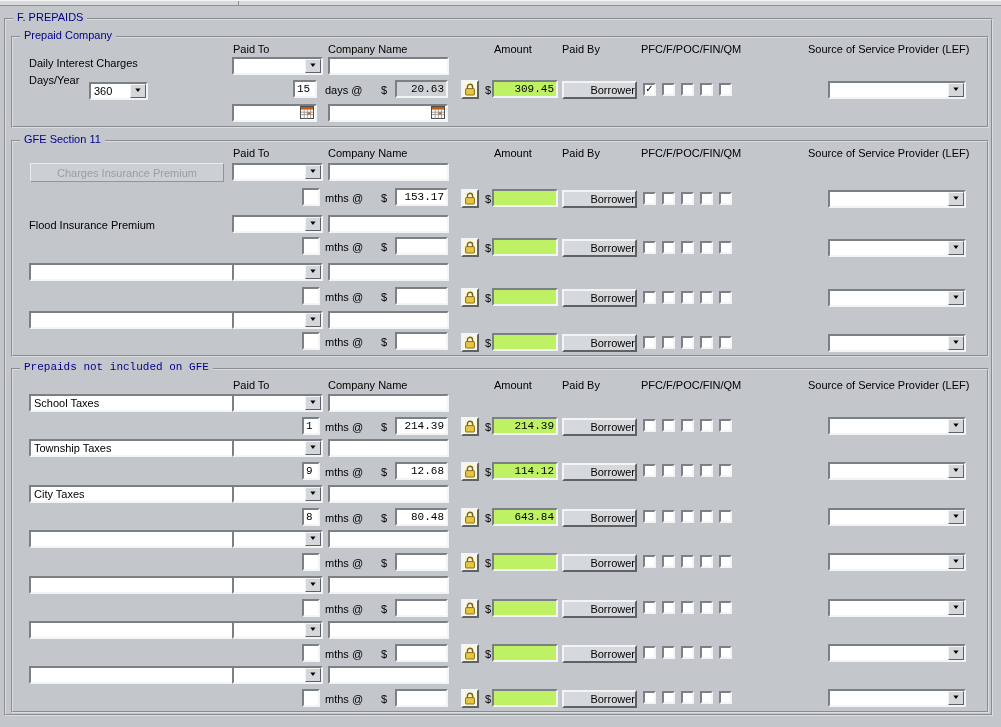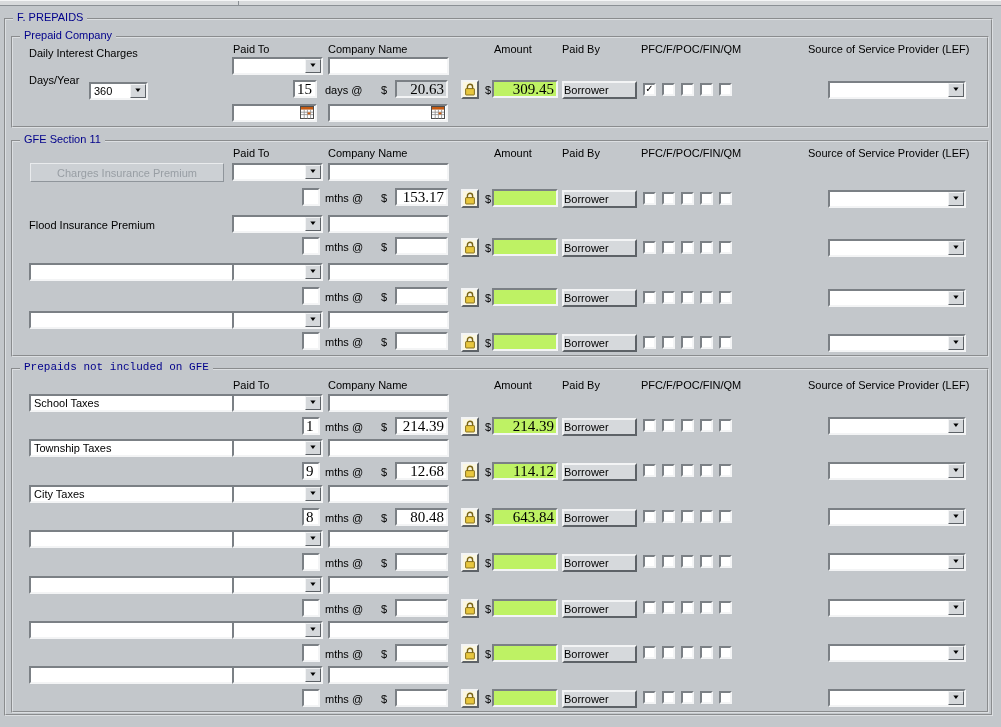--- a/index.html
+++ b/index.html
@@ -5,29 +5,29 @@
   * { box-sizing: border-box; margin: 0; padding: 0; }
   html,body { width:1001px; height:727px; }
   body { font-family:"Liberation Sans","DejaVu Sans",sans-serif; font-size:11px; color:#000; }
   #page { position:relative; width:1001px; height:727px; background:#c3c7cb; overflow:hidden; }
   .topstrip { position:absolute; left:0; top:0; width:1001px; height:6px; background:#d8dadc; border-top:1px solid #f4f5f6; border-bottom:1px solid #8b9095; }
   .topstrip .vdiv { position:absolute; left:238px; top:0; width:1px; height:5px; background:#8b9095; }
   .gb { position:absolute; border:2px groove #dcdfe2; }
   .legend { position:absolute; z-index:2; background:#c3c7cb; padding:0 4px; color:#00008b; white-space:nowrap; }
   .row { position:absolute; left:0; width:1001px; height:0; }
   .lbl, .hdr { position:absolute; white-space:nowrap; line-height:13px; }
-  .tb { position:absolute; height:18px; background:#fff; border:2px solid; border-color:#7b8085 #f3f4f5 #f3f4f5 #7b8085; font-family:Liberation Serif, serif; font-size:15px; padding:0 2px; outline:none; }
+  .tb { position:absolute; height:18px; background:#fff; border:2px solid; border-color:#7b8085 #f3f4f5 #f3f4f5 #7b8085; font-family:Liberation Mono, monospace; font-size:11px; padding:0 2px; outline:none; }
   .num { text-align:right; }
   .dis { background:#ced2d5; }
   .amt { background:#bef264; text-align:right; }
   .combo { position:absolute; height:18px; background:#fff; border:2px solid; border-color:#7b8085 #f3f4f5 #f3f4f5 #7b8085; }
   .cval { position:absolute; left:3px; top:1px; line-height:12px; white-space:nowrap; }
   .ddb { position:absolute; right:0; top:0; width:16px; height:14px; background:#d5d8db; border:1px solid; border-color:#f3f4f5 #5d6267 #5d6267 #f3f4f5; text-align:center; cursor:default; }
   .arr { font-style:normal; font-size:6px; line-height:11px; display:block; color:#000; transform:scaleX(1.5); }
-  .btn { position:absolute; height:18px; background:#d6d9dc; border:2px solid; border-color:#f3f4f5 #5d6267 #5d6267 #f3f4f5; font-family:inherit; font-size:11px; text-align:left; line-height:13px; color:#000; cursor:default; }
+  .btn { position:absolute; height:18px; background:#d6d9dc; border:2px solid; border-color:#f3f4f5 #5d6267 #5d6267 #f3f4f5; font-family:inherit; font-size:11px; text-align:right; line-height:13px; color:#000; cursor:default; }
   .btn-dis { position:absolute; height:19px; background:#ccd0d4; border:1px solid; border-color:#e9ebed #8f959b #8f959b #e9ebed; font-family:inherit; font-size:11px; text-align:center; line-height:16px; color:#989ea4; }
   .lockbtn { position:absolute; width:18px; height:19px; background:#fbf7e0; border:2px solid; border-color:#f3f4f5 #5d6267 #5d6267 #f3f4f5; text-align:center; }
   .lockbtn svg { display:block; margin:1px auto 0; }
   .cb { position:absolute; width:13px; height:13px; background:#fff; border:2px solid; border-color:#7b8085 #f3f4f5 #f3f4f5 #7b8085; font-size:10px; font-weight:bold; line-height:8px; text-align:center; }
   .datefield { position:absolute; height:18px; background:#fff; border:2px solid; border-color:#7b8085 #f3f4f5 #f3f4f5 #7b8085; }
   .datefield input { position:absolute; left:1px; top:0; width:calc(100% - 18px); height:13px; border:none; outline:none; font-family:inherit; font-size:11px; }
   .calbtn { position:absolute; right:0; top:0; width:15px; height:14px; }
   
   .c-item { left:29px; width:228px; }
   .c-paidto { left:232px; width:91px; }
@@ -60,21 +60,21 @@
 
   <div class="row" style="top:43px">
     <span class="hdr" style="left:233px">Paid To</span>
     <span class="hdr" style="left:328px">Company Name</span>
     <span class="hdr" style="left:494px">Amount</span>
     <span class="hdr" style="left:562px">Paid By</span>
     <span class="hdr" style="left:641px">PFC/F/POC/FIN/QM</span>
     <span class="hdr" style="left:808px">Source of Service Provider (LEF)</span>
   </div>
 
-  <span class="lbl" style="left:29px;top:47px">Daily Interest Charges</span>
+  <span class="lbl" style="left:29px;top:57px">Daily Interest Charges</span>
   <span class="lbl" style="left:29px;top:74px">Days/Year</span>
   <div class="combo" style="left:89px;top:82px;width:59px">
       <span class="cval">360</span>
       <span class="ddb">
         <i class="arr">▼</i>
       </span>
     </div>
   <div class="combo c-paidto" style="top:57px">
       <span class="cval"></span>
       <span class="ddb">

